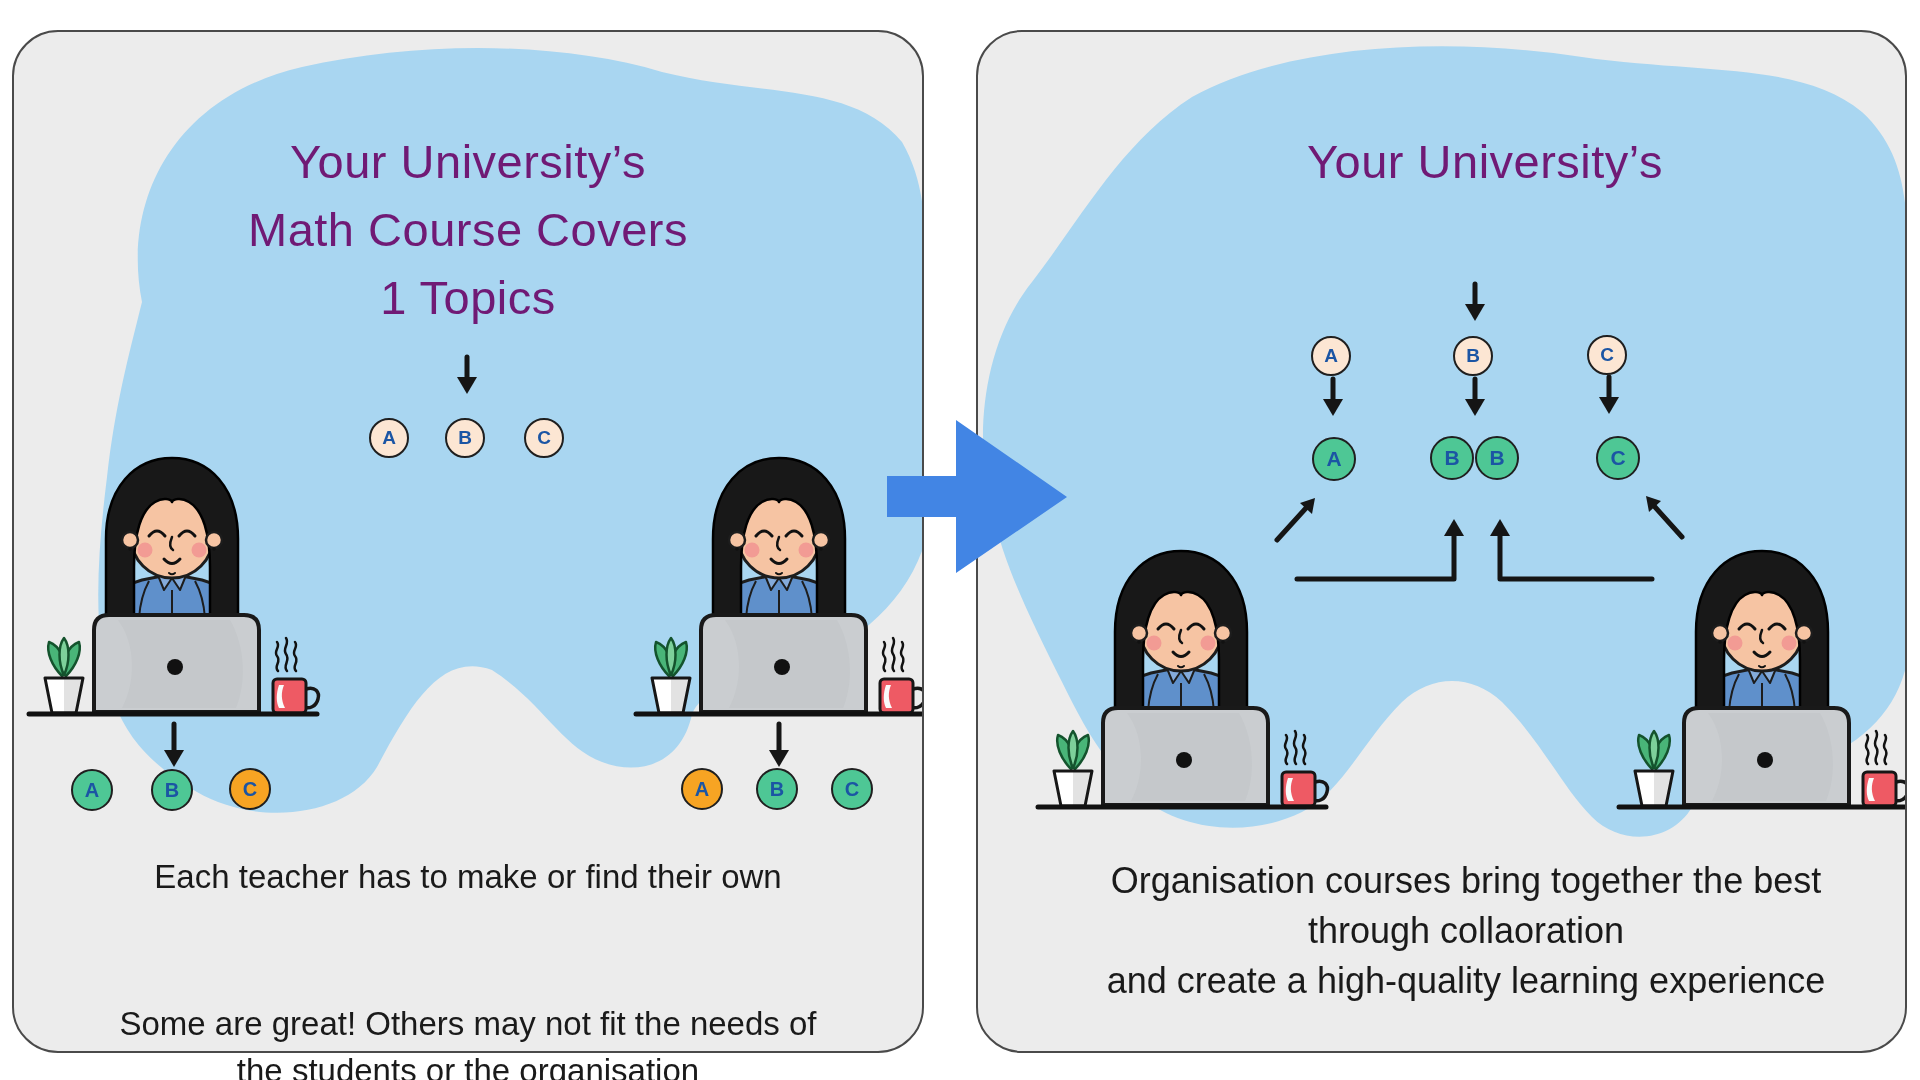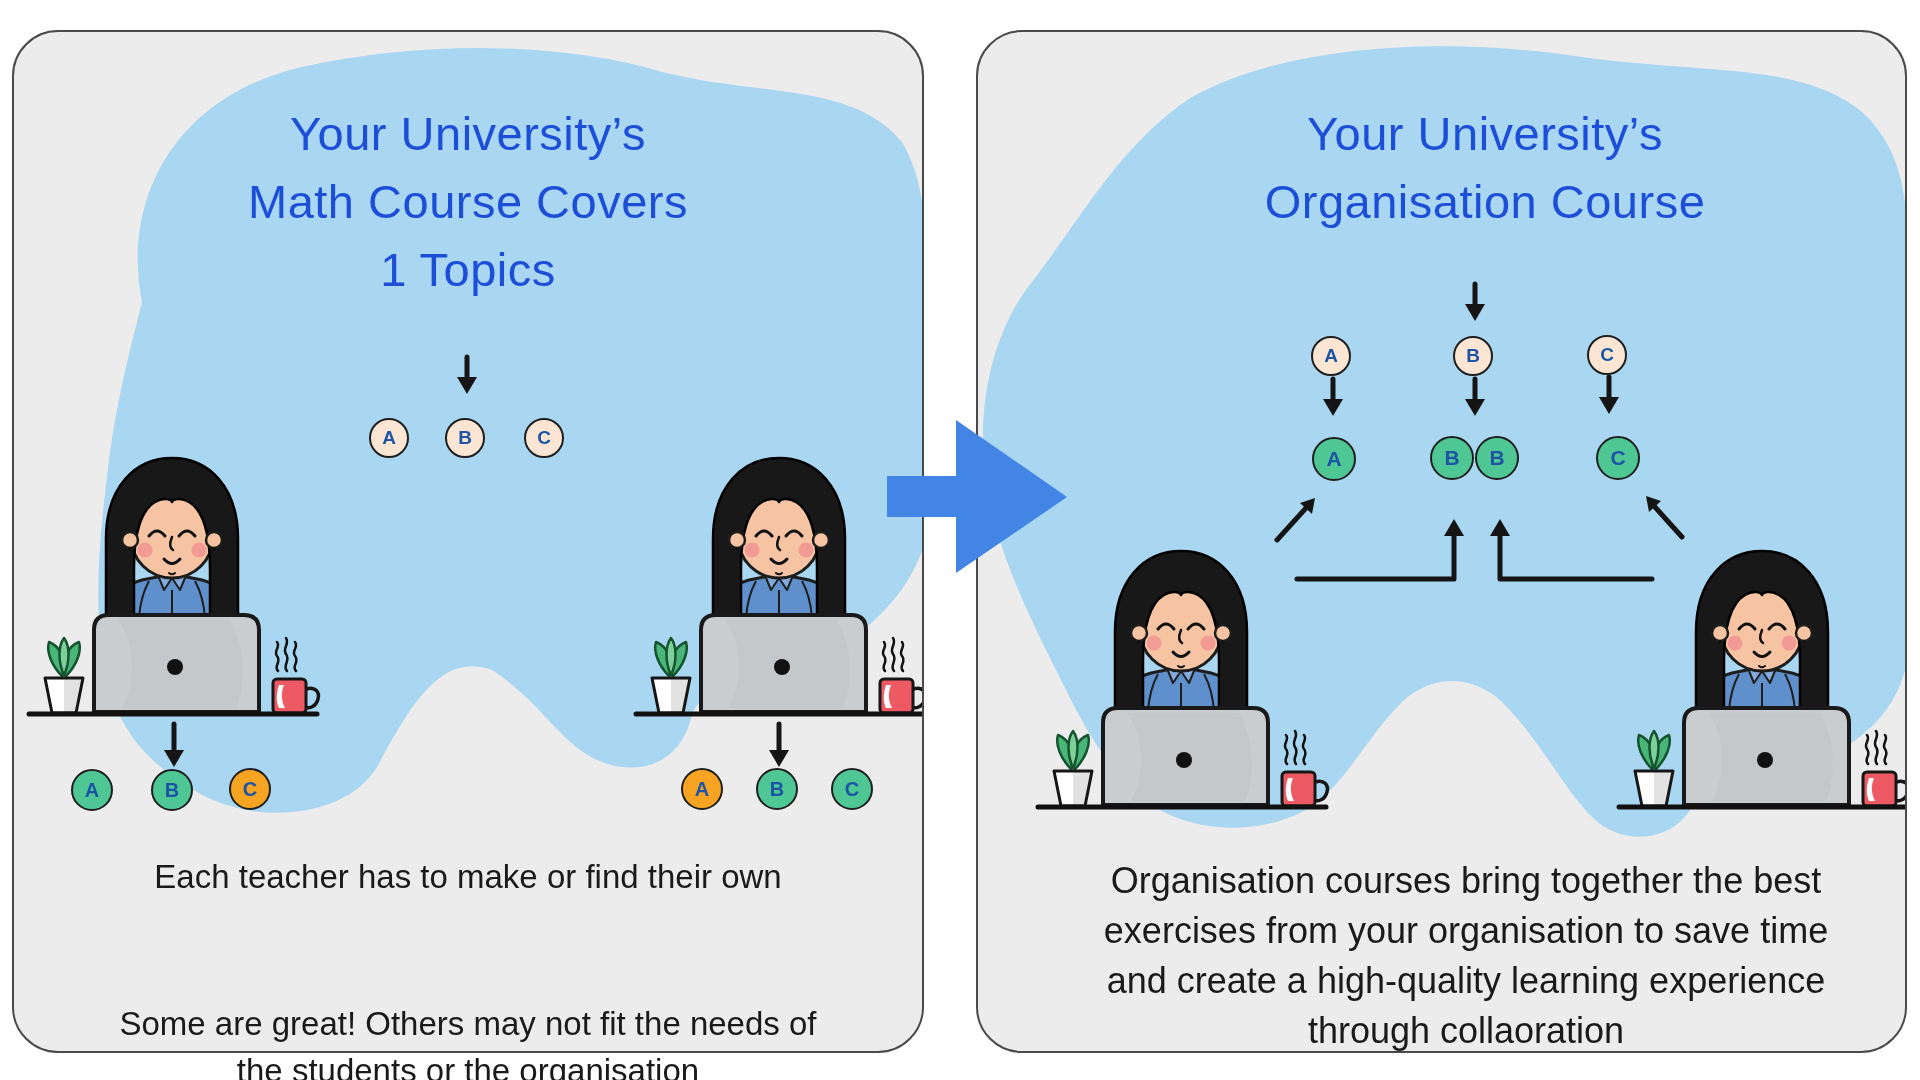--- a/index.html
+++ b/index.html
@@ -11,21 +11,21 @@
     position:absolute;top:30px;height:1023px;
     background:var(--panel_bg,#ECECEC);
     border:2px solid var(--panel_border,#4A4A4A);
     border-radius:46px;box-sizing:border-box;overflow:hidden;
   }
   #panel-left{left:12px;width:912px;}
   #panel-right{left:976px;width:931px;}
   .panel svg.art{position:absolute;left:0;top:0;}
   .title{
     position:absolute;text-align:center;font-size:47px;line-height:68px;
-    font-weight:500;color:#1d4ed8;letter-spacing:.5px;
+    font-weight:500;color:#701a75;letter-spacing:.5px;margin-top:28px;
   }
   .caption{
     position:absolute;text-align:center;font-weight:500;color:#1a1a1a;
   }
   .cap-left{font-size:33px;line-height:47px;}
   .cap-right{font-size:36px;line-height:50px;}
   .circle{
     position:absolute;border-radius:50%;border:2px solid #1f1f1f;box-sizing:border-box;
     display:flex;align-items:center;justify-content:center;
     font-weight:700;color:var(--topic_letter,#1B55A4);
@@ -212,32 +212,30 @@
   <div class="caption cap-left" style="left:18px;top:853px;width:900px;">
     <div>Each teacher has to make or find their own</div>
   </div>
   <div class="caption cap-left" style="left:18px;top:1000px;width:900px;">
     <div>Some are great! Others may not fit the needs of</div>
     <div>the students or the organisation</div>
   </div>
 
   <div class="title" style="left:1085px;top:100px;width:800px;">
     <div>Your University’s</div>
-    <div>Organisation Course</div>
   </div>
 
   <div class="circle c40 t-neutral" style="left:1311px;top:336px">A</div>
   <div class="circle c40 t-neutral" style="left:1453px;top:336px">B</div>
   <div class="circle c40 t-neutral" style="left:1587px;top:335px">C</div>
 
   <div class="circle c44 t-good" style="left:1312px;top:437px">A</div>
   <div class="circle c44 t-good" style="left:1430px;top:436px">B</div>
   <div class="circle c44 t-good" style="left:1475px;top:436px">B</div>
   <div class="circle c44 t-good" style="left:1596px;top:436px">C</div>
 
   <div class="caption cap-right" style="left:1016px;top:856px;width:900px;">
     <div>Organisation courses bring together the best</div>
-    <div>exercises from your organisation to save time</div>
+    <div>through collaoration</div>
     <div>and create a high-quality learning experience</div>
-    <div>through collaoration</div>
   </div>
 
 </div>
 
 </body></html>

